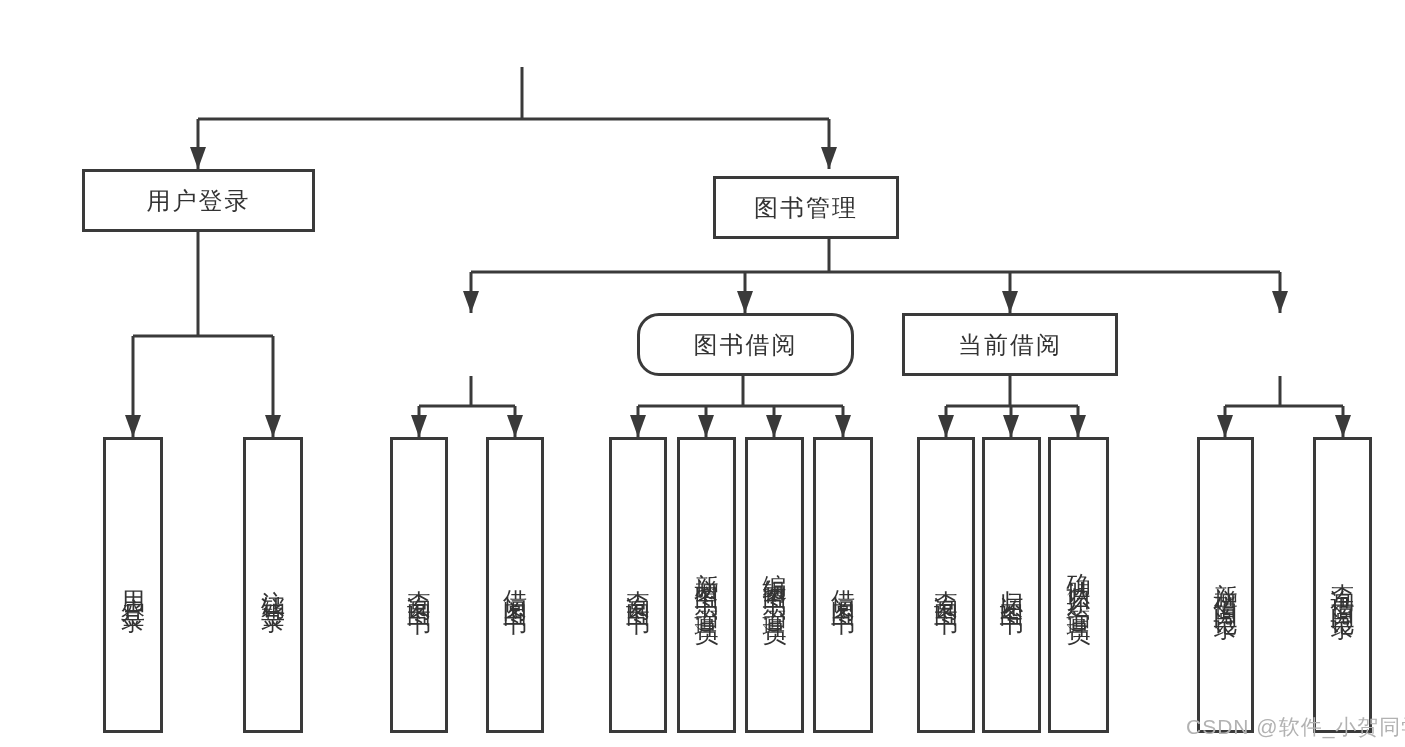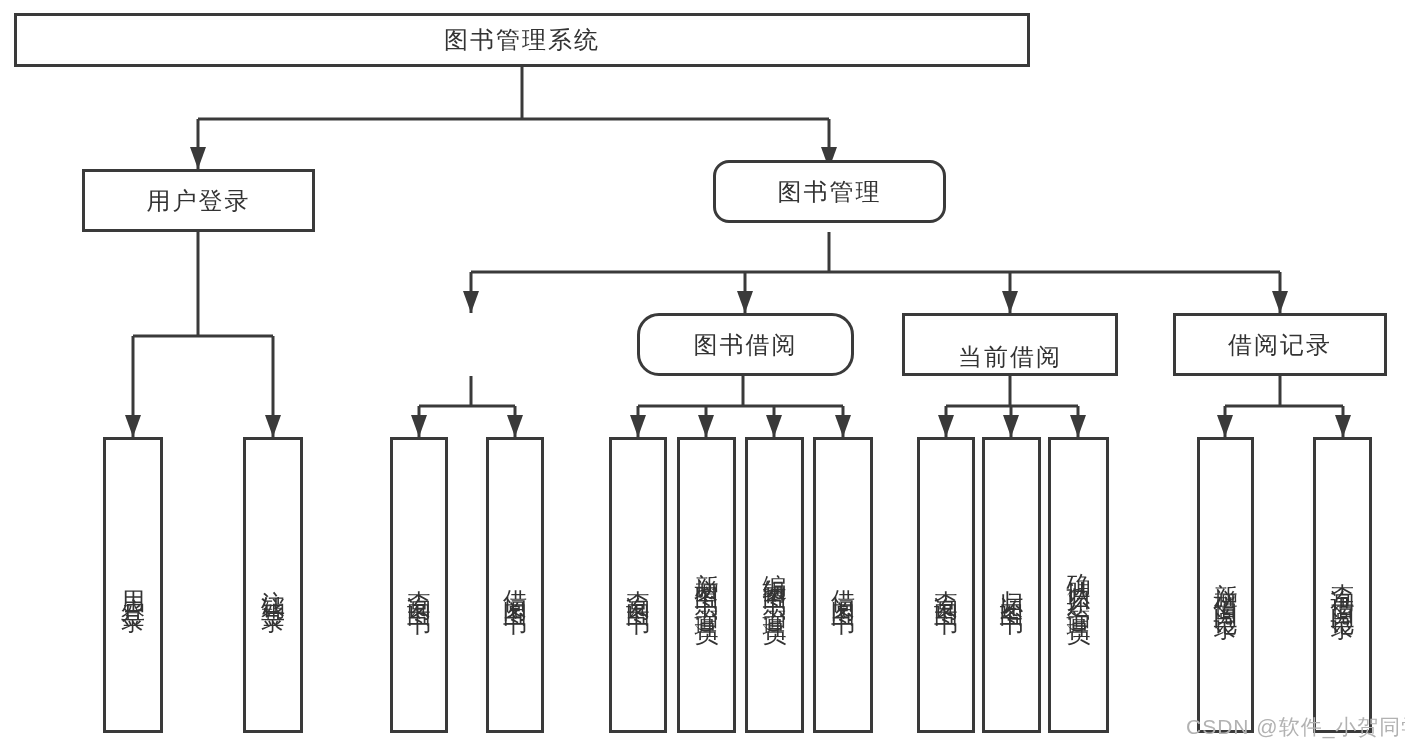--- a/index.html
+++ b/index.html
@@ -114,39 +114,33 @@
       <path d="M1011,406 V437" marker-end="url(#arrow)"></path>
       <path d="M1078,406 V437" marker-end="url(#arrow)"></path>
 
       <path d="M1280,376 V406"></path>
       <path d="M1225,406 H1343"></path>
       <path d="M1225,406 V437" marker-end="url(#arrow)"></path>
       <path d="M1343,406 V437" marker-end="url(#arrow)"></path>
     </g>
   </svg>
 
-  <div class="hbox" style="left:14px; top:13px; width:1016px; height:54px;">
-    <span>图书管理系统</span>
-  </div>
 
   <div class="hbox" style="left:82px; top:169px; width:233px; height:63px;">
     <span>用户登录</span>
   </div>
-  <div class="hbox" style="left:713px; top:160px; width:233px; height:63px;border-radius:16px;">
+  <div class="hbox" style="left:713px; top:176px; width:186px; height:63px;">
     <span>图书管理</span>
   </div>
 
   <div class="hbox" style="left:637px; top:313px; width:217px; height:63px;border-radius:22px;">
     <span>图书借阅</span>
   </div>
-  <div class="hbox" style="left:902px; top:313px; width:216px; height:63px;align-items:flex-end;">
+  <div class="hbox" style="left:902px; top:313px; width:216px; height:63px;">
     <span>当前借阅</span>
-  </div>
-  <div class="hbox" style="left:1173px; top:313px; width:214px; height:63px;">
-    <span>借阅记录</span>
   </div>
 
   <div class="vbox" style="left:103px; width:60px;">
     <span class="vtext">用户登录</span>
   </div>
   <div class="vbox" style="left:243px; width:60px;">
     <span class="vtext">注销登录</span>
   </div>
 
   <div class="vbox" style="left:390px; width:58px;">

